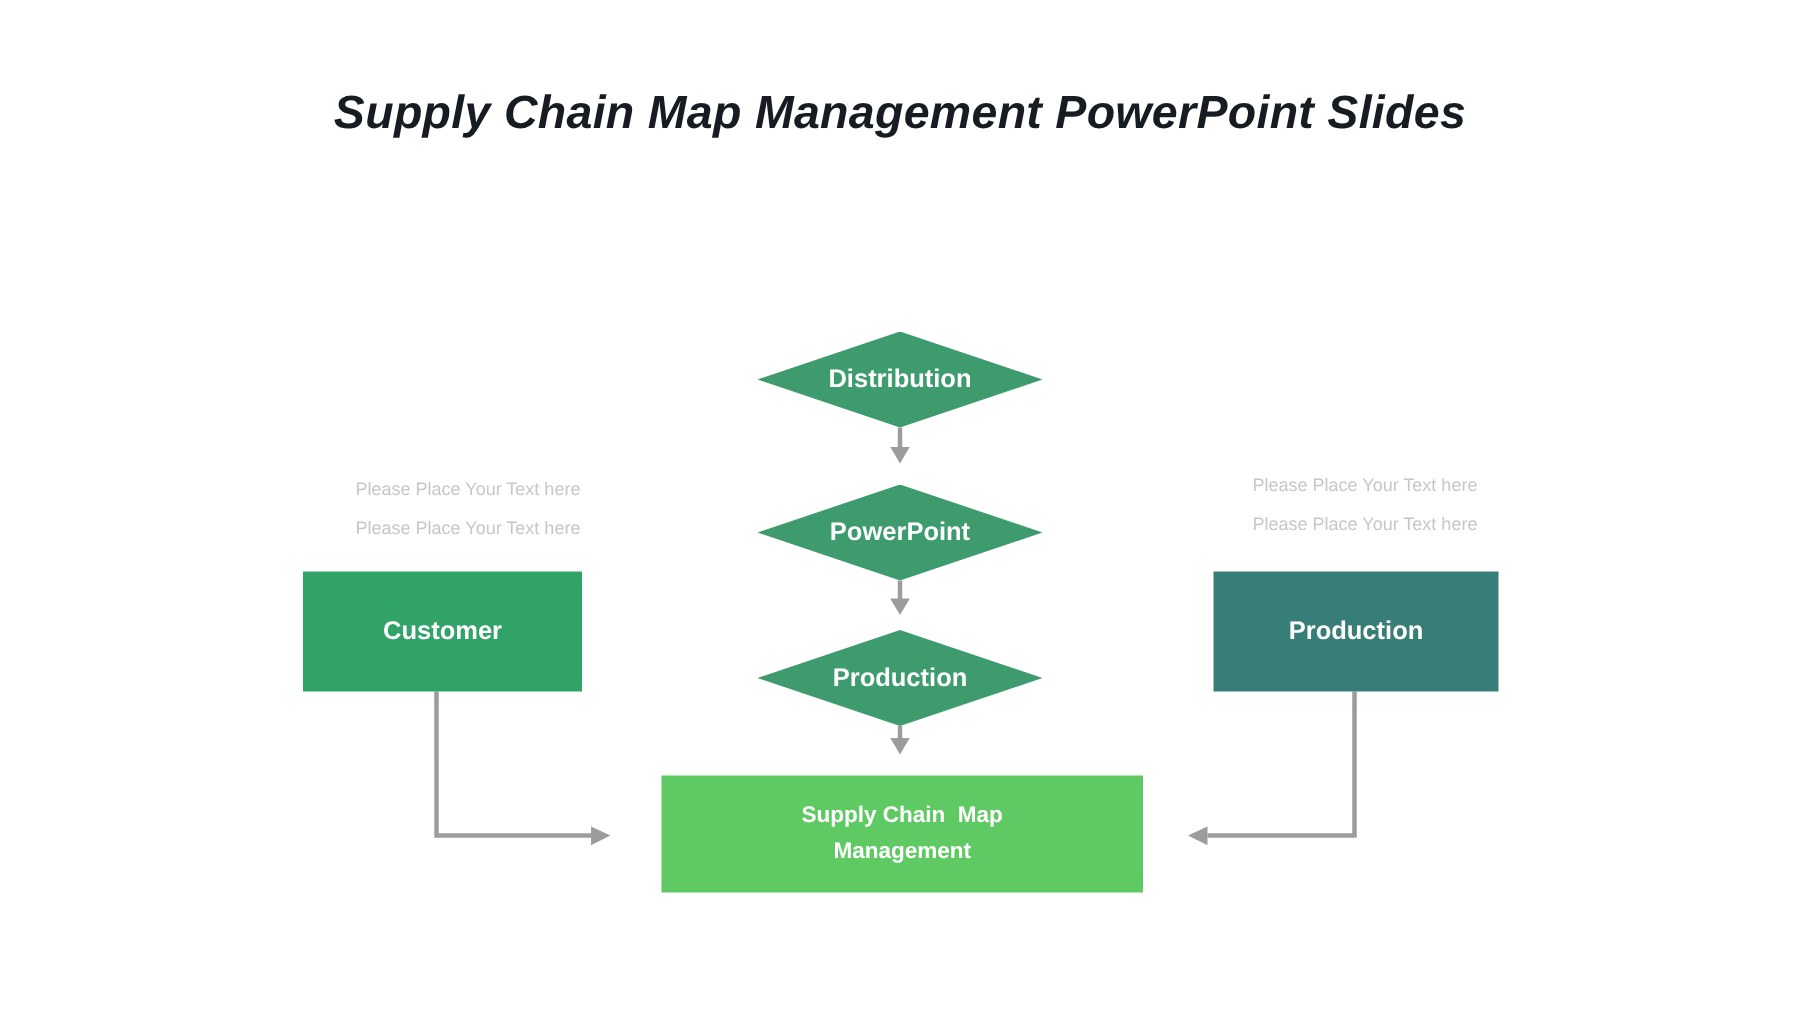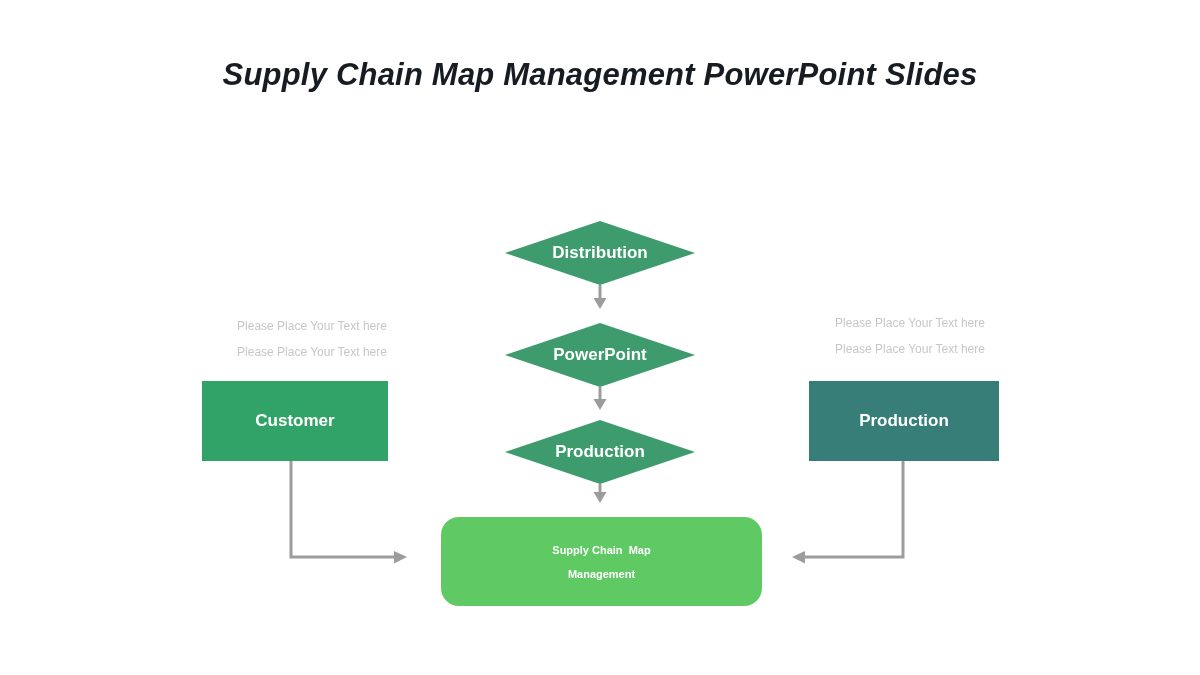--- a/index.html
+++ b/index.html
@@ -77,21 +77,21 @@
     display: flex;
     align-items: center;
     justify-content: center;
     color: #ffffff;
     font-size: 17px;
     font-weight: 700;
     text-align: center;
   }
   .box.customer   { left: 202px; top: 381px; width: 186px; height: 80px; background: var(--customer-green, #31a368); }
   .box.purchasing { left: 809px; top: 381px; width: 190px; height: 80px; background: var(--purchasing-teal, #387e78); }
-  .box.result     { left: 441px; top: 517px; width: 321px; height: 89px; background: var(--result-green, #5fca63); font-size: 11px; border-radius: 18px; }
+  .box.result     { left: 441px; top: 517px; width: 321px; height: 78px; background: var(--result-green, #5fca63); font-size: 15px; }
   .box.result .label { white-space: pre-wrap; line-height: 24px; }
 
   .placeholder {
     position: absolute;
     width: 220px;
     text-align: center;
     font-size: 12px;
     line-height: 26px;
     color: var(--muted-text, #c7c7c7);
   }

